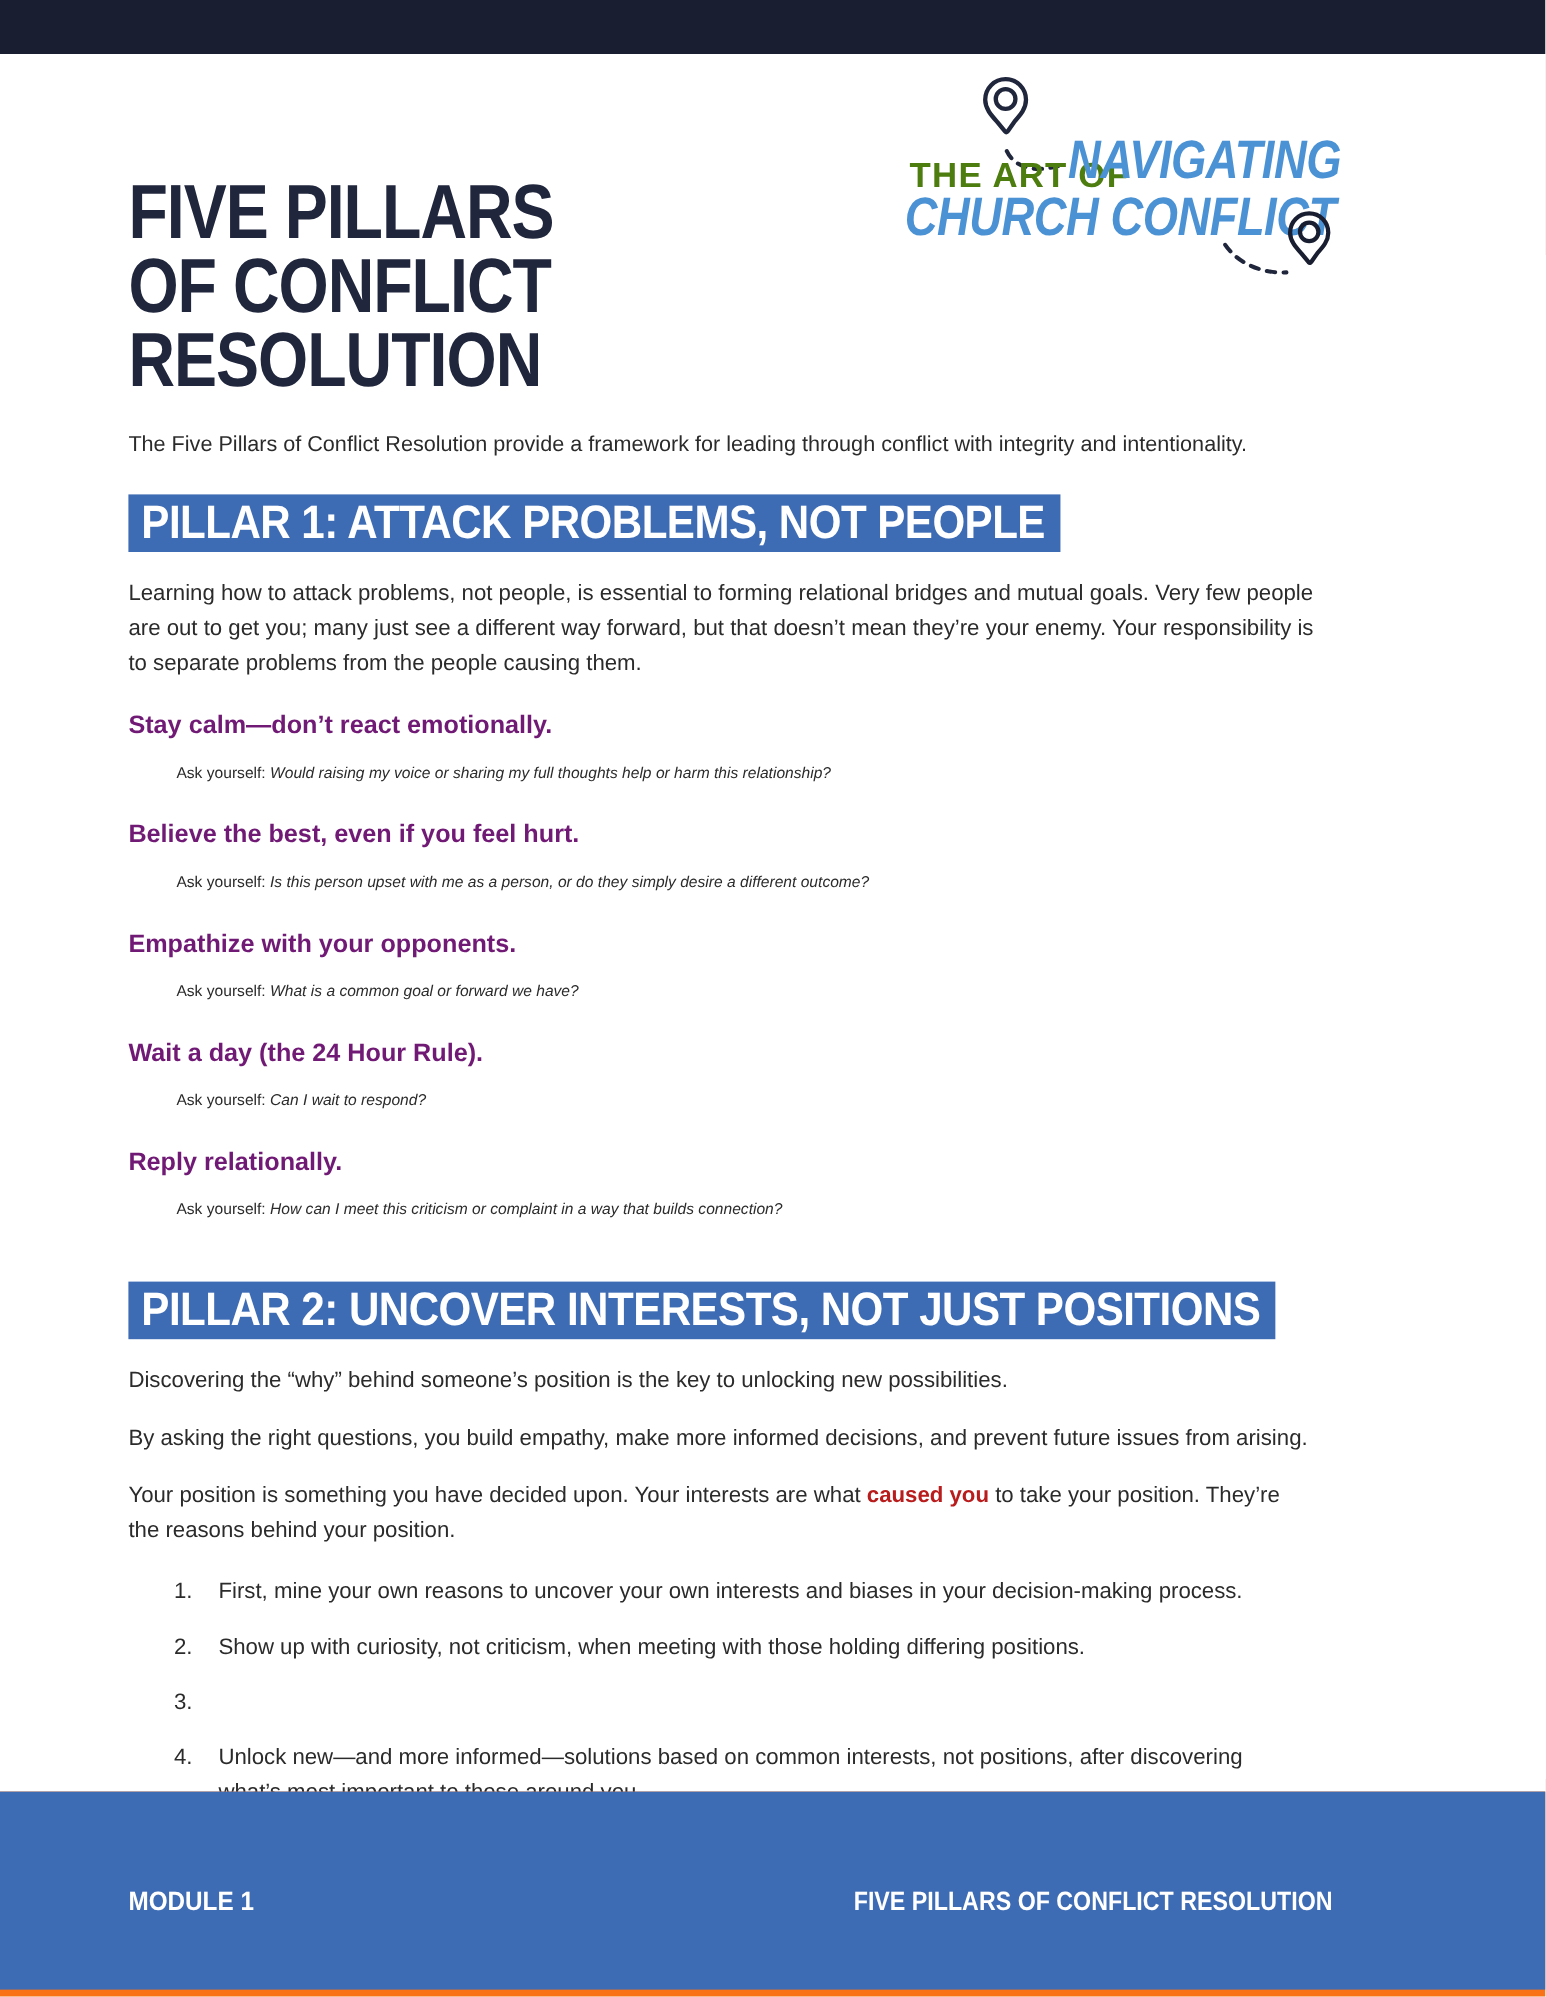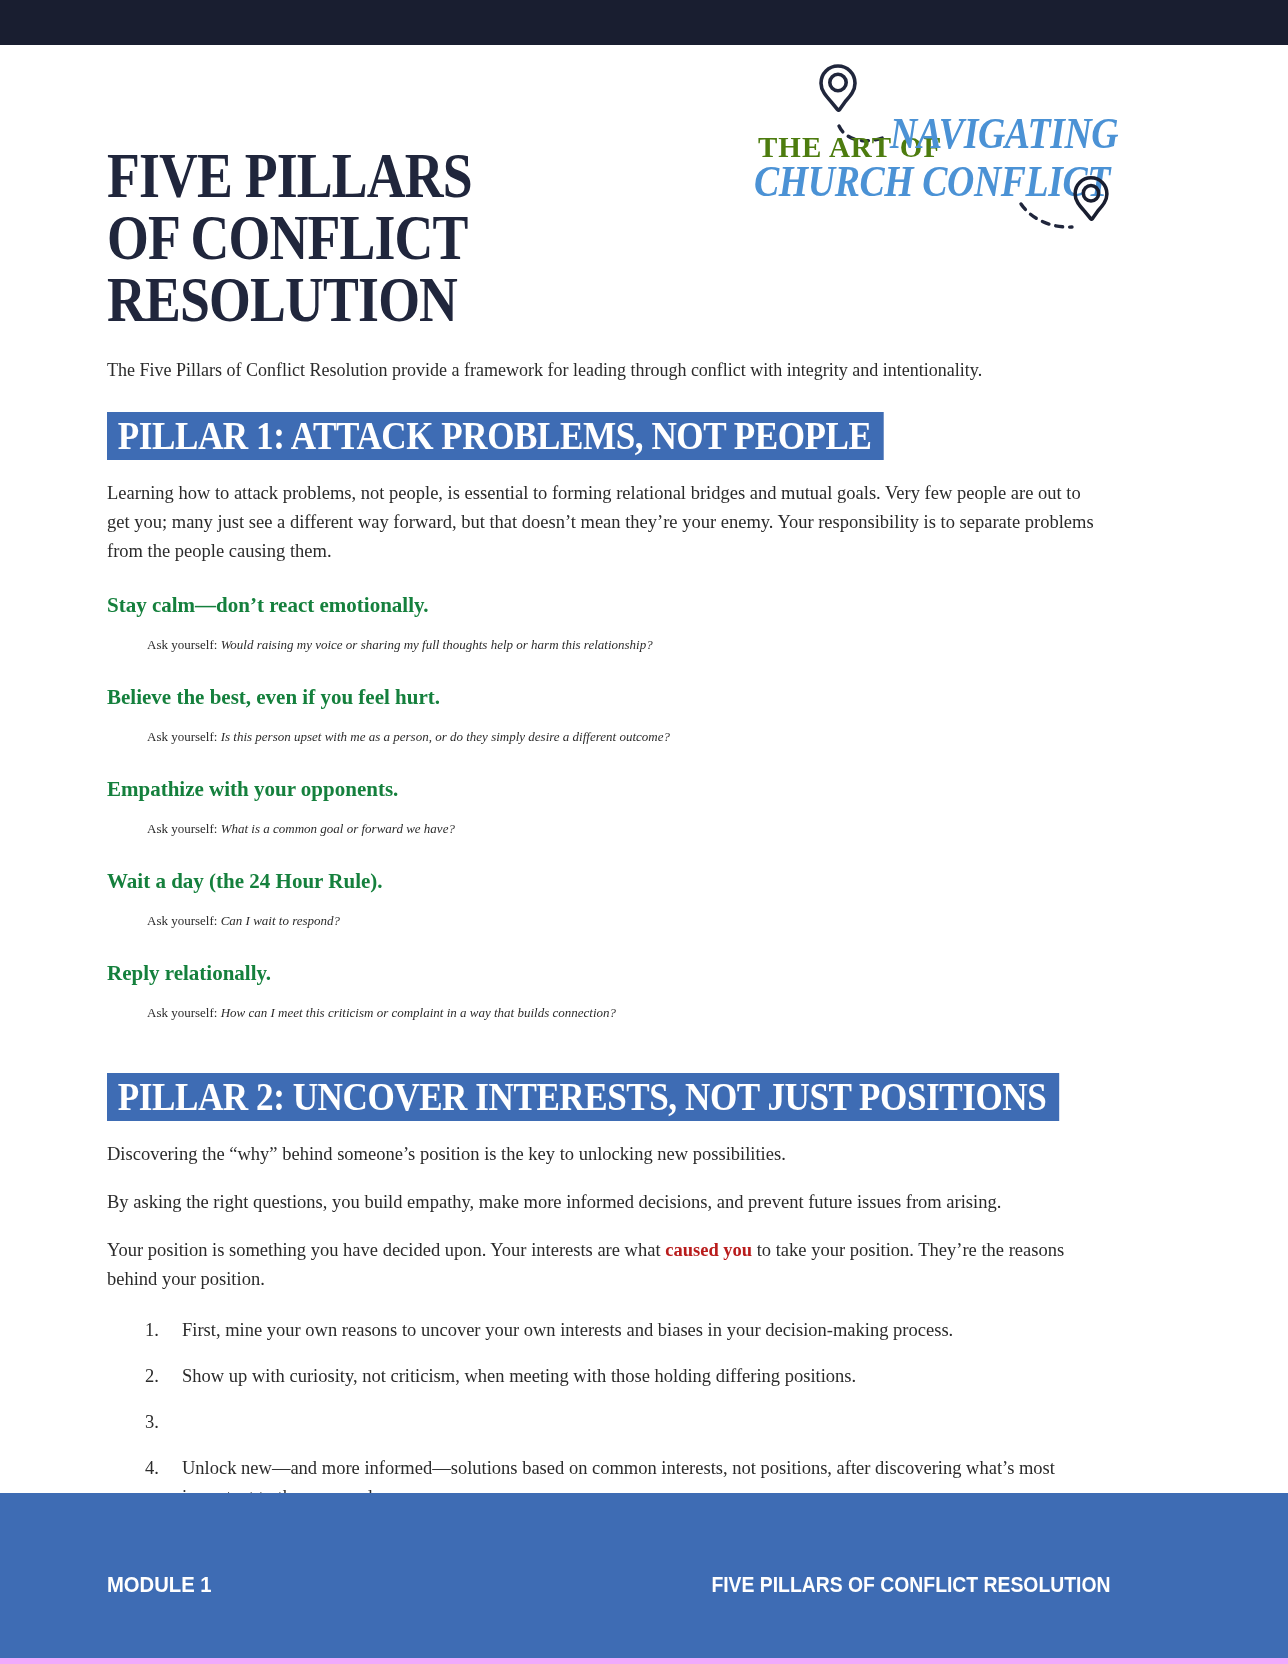--- a/index.html
+++ b/index.html
@@ -13,21 +13,20 @@
     color:#2b2b2b;
     overflow:hidden;
   }
   .topbar {
     position:absolute; top:0; left:0; right:0;
     height:45px; background:#191e30;
   }
   .content {
     position:absolute; top:45px; left:0; right:0;
     padding:0 110px 0 107px;
-    font-family:Liberation Serif, serif;
   }
   
   .header-row { position:relative; height:300px; }
   .doc-title {
     position:absolute; left:0; top:100px;
     font-size:64px; font-weight:800; line-height:62px;
     letter-spacing:-1px; color:#20263c;
     transform:scaleX(0.84); transform-origin:top left;
     white-space:nowrap;
   }
@@ -60,33 +59,33 @@
     margin-top:28px;
     background:#3e6cb4; color:#ffffff;
     font-size:39px; font-weight:800; letter-spacing:-0.5px;
     line-height:48px; padding:0 14px 0 12px;
     transform:scaleX(0.9); transform-origin:top left;
     white-space:nowrap;
   }
   .para { margin-top:19px; font-size:18.5px; line-height:29px; max-width:990px; }
   .subhead {
     margin-top:27px;
-    font-size:21px; font-weight:700; color:#15803d;
+    font-size:21px; font-weight:700; color:#701a75;
   }
   .ask { margin-top:13px; margin-left:40px; font-size:13px; line-height:27px; }
   .ask .q { font-style:italic; }
   .hl { color:#b91c1c; font-weight:700; }
   .num-list { margin-top:22px; margin-left:38px; }
   .num-row { display:flex; margin-top:17px; }
   .num-row .num { width:37px; flex:none; font-size:18.5px; line-height:29px; }
   .num-row .txt { font-size:18.5px; line-height:29px; max-width:900px; }
   
   .footer {
     position:absolute; left:0; right:0; bottom:0; height:171px;
-    background:#f0abfc;
+    background:#f97316;
   }
   .footer-band {
     position:absolute; top:0; left:0; right:0; height:165px;
     background:#3e6cb4;
     display:flex; align-items:center; justify-content:space-between;
     padding:18px 178px 0 107px;
     color:#ffffff;
   }
   .footer-left {
     font-size:22px; font-weight:800; letter-spacing:0;

